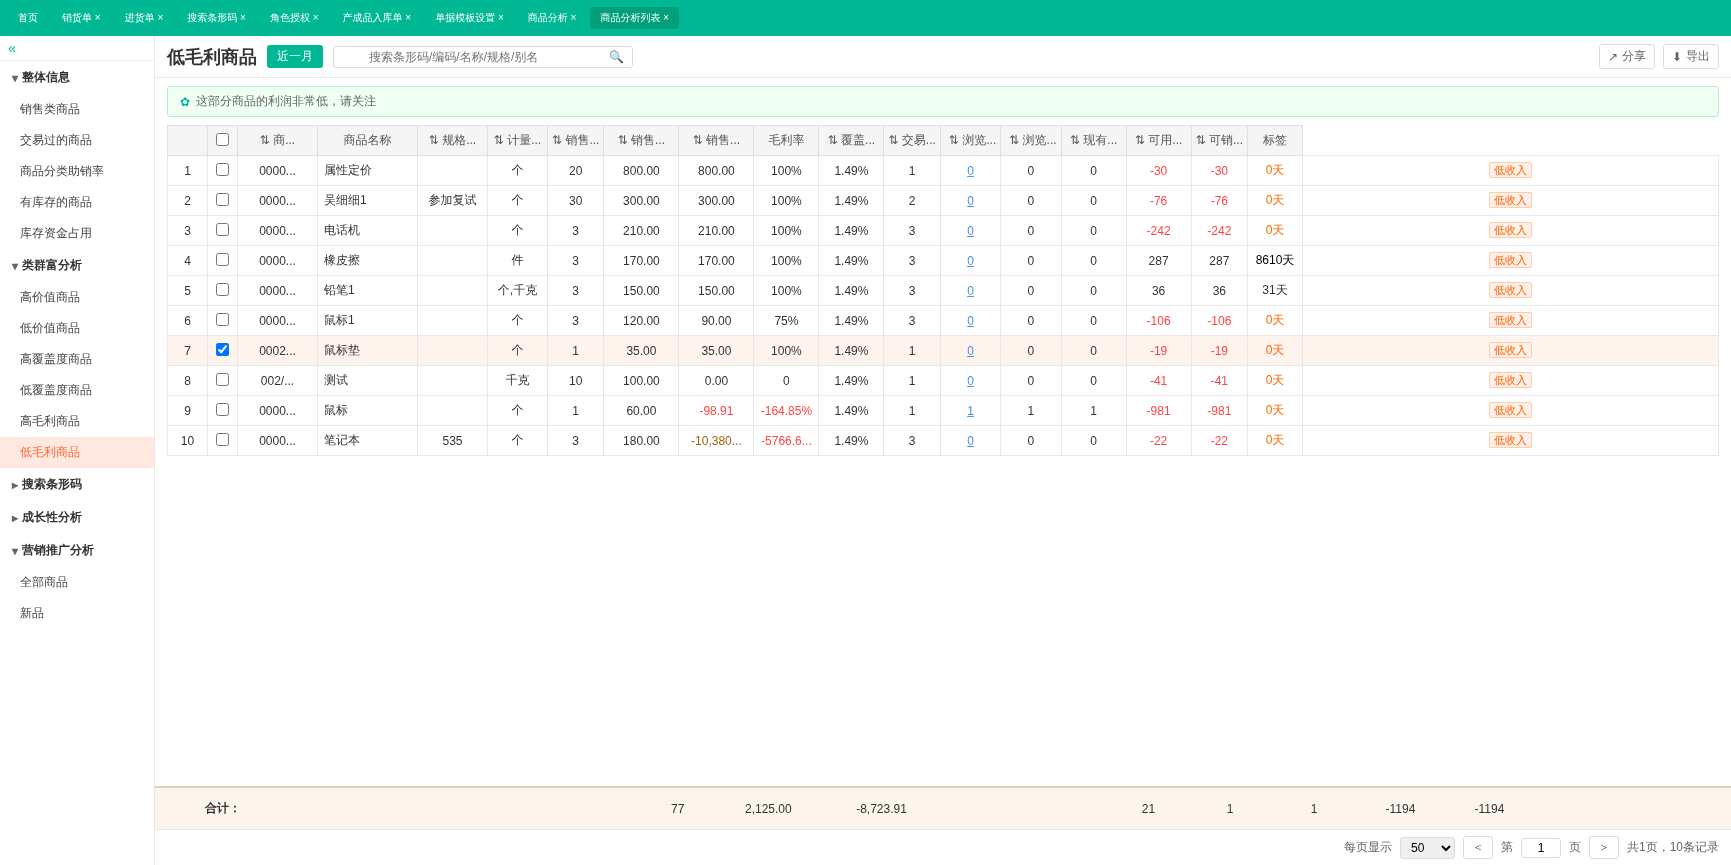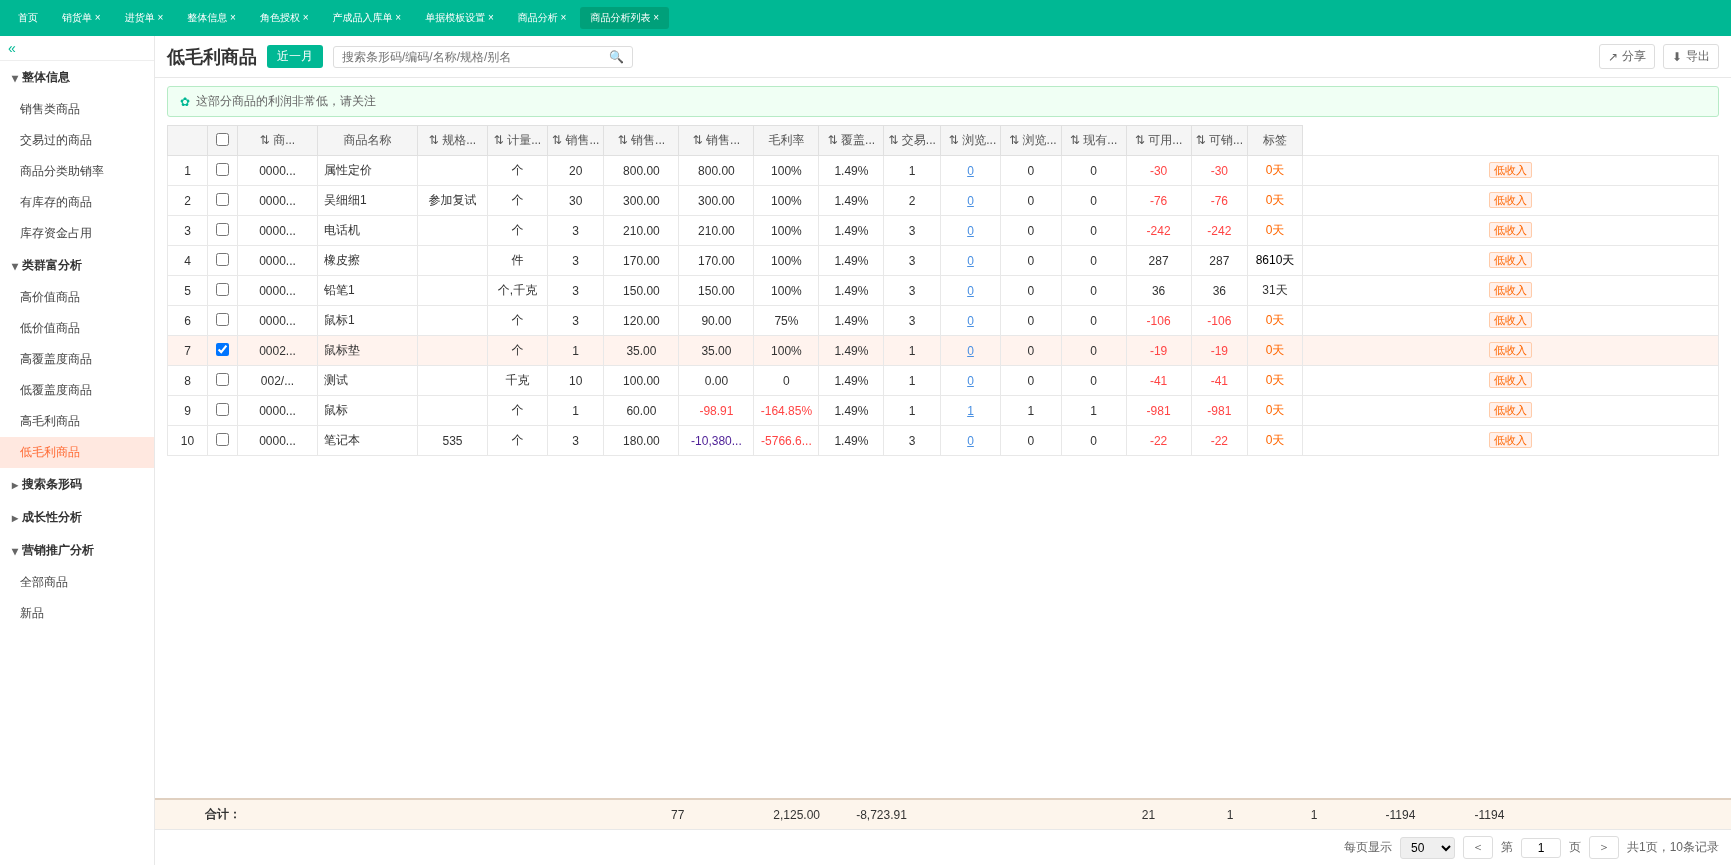--- a/index.html
+++ b/index.html
@@ -93,20 +93,21 @@
       gap: 6px;
       flex: 1;
       max-width: 300px;
     }
     .search-box input {
       border: none;
       outline: none;
       font-size: 12px;
       color: #999;
       width: 100%;
+      margin-left: 27px;
     }
     .header-actions {
       margin-left: auto;
       display: flex;
       gap: 8px;
     }
     .action-btn {
       display: flex;
       align-items: center;
       gap: 4px;
@@ -174,21 +175,21 @@
       border-radius: 2px;
       padding: 1px 4px;
       font-size: 11px;
     }
     .text-link { color: #4a90e2; text-decoration: underline; cursor: pointer; }
 
     
     .table-footer {
       background: #fdf5ec;
       border-top: 2px solid #e0d0c0;
-      padding: 6px 12px;
+      padding: 12px 12px;
       display: flex;
       align-items: center;
       gap: 24px;
       color: #333;
       font-size: 12px;
     }
 
     
     .pagination {
       background: #fff;
@@ -239,21 +240,21 @@
     .col-days { width: 55px; }
     .col-tag { width: 55px; }
   </style>
 </head>
 <body>
 
 <div class="top-nav">
   <div class="nav-item">首页</div>
   <div class="nav-item">销货单 ×</div>
   <div class="nav-item">进货单 ×</div>
-  <div class="nav-item">整体信息 ×</div>
+  <div class="nav-item">搜索条形码 ×</div>
   <div class="nav-item">角色授权 ×</div>
   <div class="nav-item">产成品入库单 ×</div>
   <div class="nav-item">单据模板设置 ×</div>
   <div class="nav-item">商品分析 ×</div>
   <div class="nav-item active">商品分析列表 ×</div>
 </div>
 
 <div class="layout">
 
   <div class="sidebar">
@@ -568,21 +569,21 @@
     </tr>
             <tr>
       <td>10</td>
       <td><input type="checkbox" style=""></td>
       <td>0000...</td>
       <td style="text-align:left; padding-left:6px;">笔记本</td>
       <td>535</td>
       <td>个</td>
       <td>3</td>
       <td>180.00</td>
-      <td style="color:#4c1d95;">-10,380...</td>
+      <td style="color:#a16207;">-10,380...</td>
       <td style="color:#ff4444;">-5766.6...</td>
       <td>1.49%</td>
       <td>3</td>
       <td class="text-link">0</td>
       <td>0</td>
       <td>0</td>
       <td style="color:#ff4444;">-22</td>
       <td style="color:#ff4444;">-22</td>
       <td style="color:#ff6600;">0天</td>
       <td><span class="badge-low-income">低收入</span></td>
@@ -591,21 +592,21 @@
       </table>
     </div>
 
     <div class="table-footer">
       <span style="margin-left:38px; font-weight:bold;">合计：</span>
       <span style="display:inline-block; width:80px;"></span>
       <span style="display:inline-block; width:100px;"></span>
       <span style="display:inline-block; width:70px;"></span>
       <span style="display:inline-block; width:60px;"></span>
       <span style="display:inline-block; width:50px; ">77</span>
-      <span style="display:inline-block; width:75px; text-align:right;">2,125.00</span>
+      <span style="display:inline-block; width:75px; text-align:left;">2,125.00</span>
       <span style="display:inline-block; width:75px; text-align:center;">-8,723.91</span>
       <span style="display:inline-block; width:65px;"></span>
       <span style="display:inline-block; width:65px;"></span>
       <span style="display:inline-block; width:55px; text-align:center;">21</span>
       <span style="display:inline-block; width:60px; text-align:center;">1</span>
       <span style="display:inline-block; width:60px; text-align:center;">1</span>
       <span style="display:inline-block; width:65px; text-align:center;">-1194</span>
       <span style="display:inline-block; width:65px; text-align:center;">-1194</span>
     </div>
 

